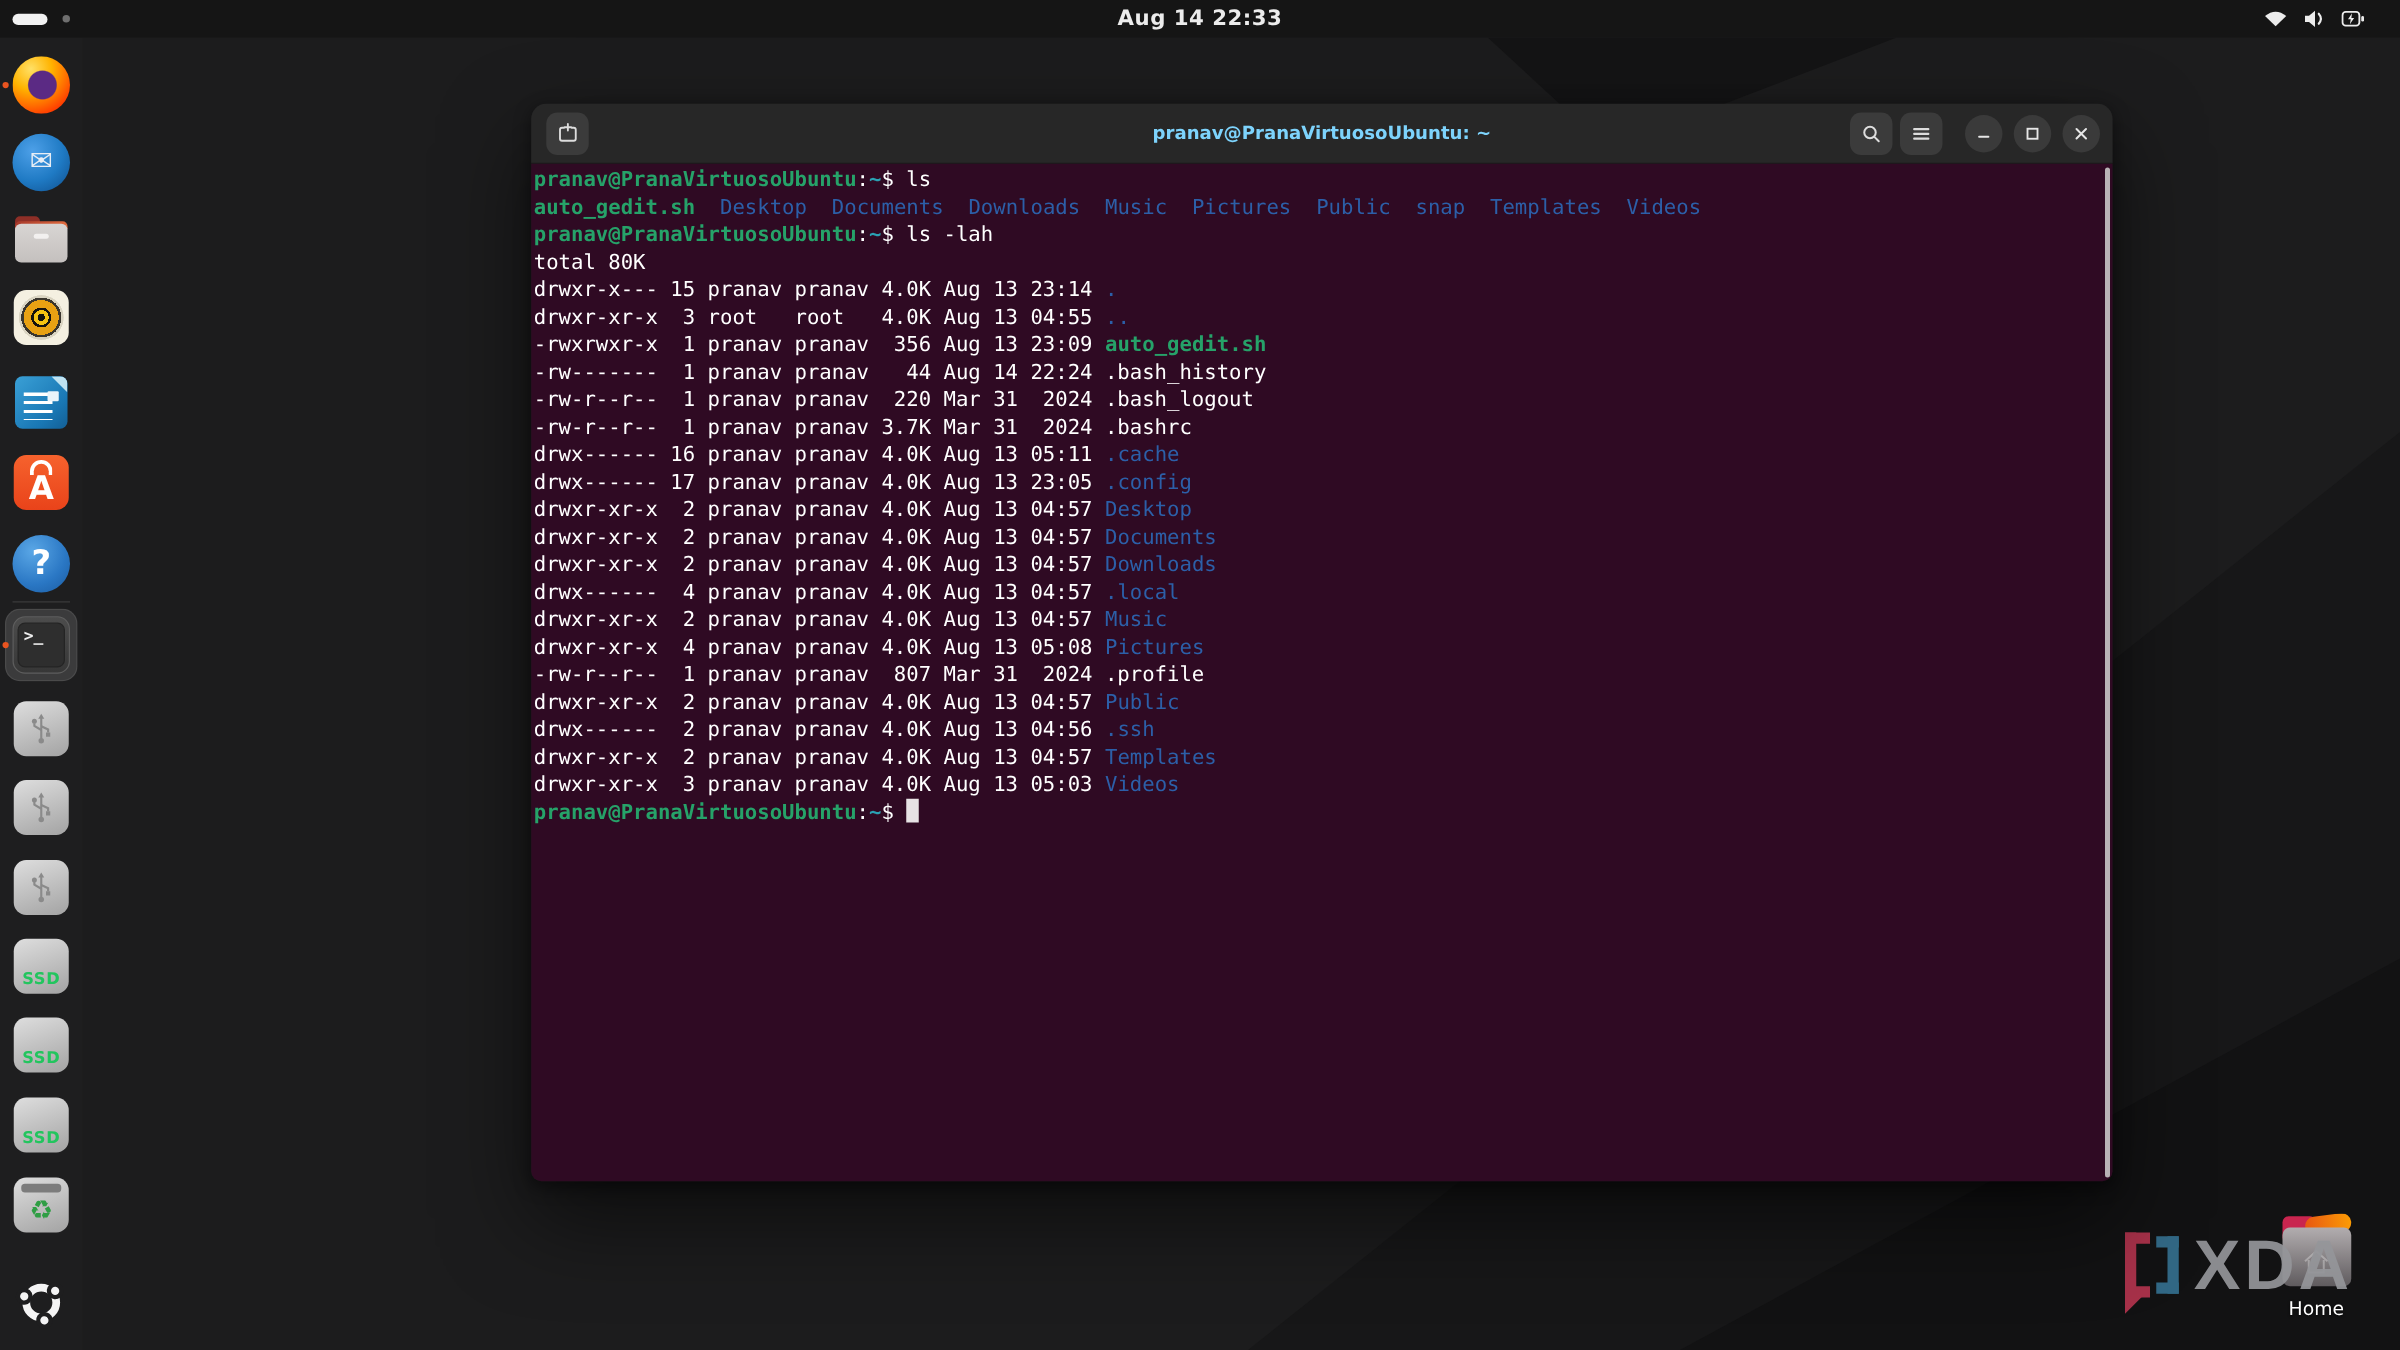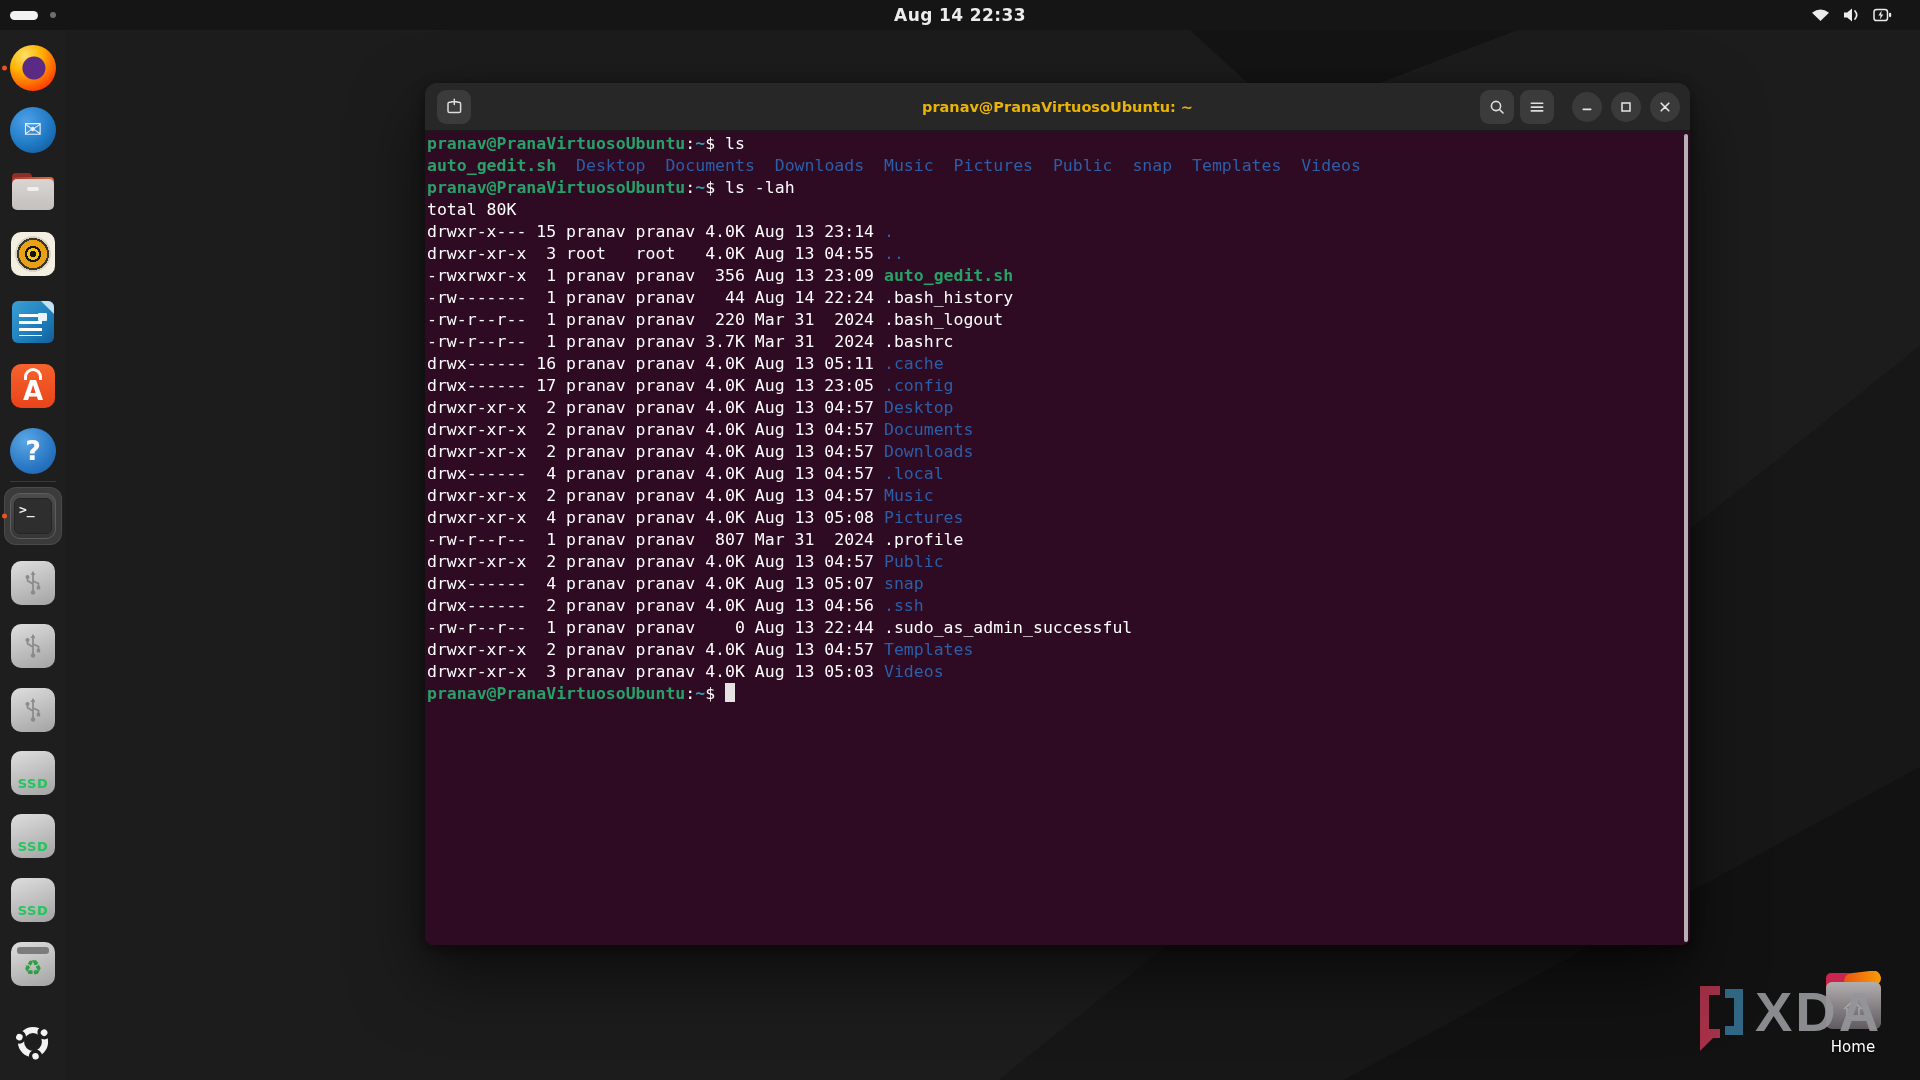--- a/index.html
+++ b/index.html
@@ -81,21 +81,21 @@
   .trash-lid { position:absolute; left:8px; top:7px; right:8px; height:7px; border-radius:3px; background:#7c7c7c; }
   .trash-glyph { position:absolute; left:0; right:0; top:16px; text-align:center; color:#2f9e44; font-size:21px; }
 
   
   .window { position:absolute; left:425px; top:83px; width:1265px; height:862px; z-index:30;
             border-radius:12px 12px 8px 8px;
             box-shadow:0 30px 70px rgba(0,0,0,.55), 0 4px 14px rgba(0,0,0,.45); }
   .titlebar { position:absolute; left:0; right:0; top:0; height:48px; background:#272727;
               border-radius:12px 12px 0 0; border-bottom:1px solid #191919; }
   .title { position:absolute; left:0; right:0; top:0; height:48px; display:flex; align-items:center;
-           justify-content:center; color:#eab308; font-size:14.5px; font-weight:bold; pointer-events:none; }
+           justify-content:center; color:#7dd3fc; font-size:14.5px; font-weight:bold; pointer-events:none; }
   .tb-btn { position:absolute; top:7px; width:34px; height:34px; border-radius:9px; background:#3b3b3b;
             display:flex; align-items:center; justify-content:center; cursor:pointer; }
   .tb-round { position:absolute; top:9px; width:30px; height:30px; border-radius:50%; background:#3a3a3a;
               display:flex; align-items:center; justify-content:center; cursor:pointer; }
   .term-body { position:absolute; left:0; right:0; top:48px; bottom:0; background:#2f0a23;
                border-radius:0 0 8px 8px; cursor:text; }
   .term-out { padding:2px 10px 2px 2px; font-family:"DejaVu Sans Mono", monospace;
               font-size:16.5px; line-height:22px; }
   .tline { white-space:pre; }
   .tline .p { color:#26a269; font-weight:bold; }
@@ -343,23 +343,21 @@
         <div class="tline"><span class="w">drwx------ 16 pranav pranav 4.0K Aug 13 05:11 </span><span class="d">.cache</span></div>
         <div class="tline"><span class="w">drwx------ 17 pranav pranav 4.0K Aug 13 23:05 </span><span class="d">.config</span></div>
         <div class="tline"><span class="w">drwxr-xr-x  2 pranav pranav 4.0K Aug 13 04:57 </span><span class="d">Desktop</span></div>
         <div class="tline"><span class="w">drwxr-xr-x  2 pranav pranav 4.0K Aug 13 04:57 </span><span class="d">Documents</span></div>
         <div class="tline"><span class="w">drwxr-xr-x  2 pranav pranav 4.0K Aug 13 04:57 </span><span class="d">Downloads</span></div>
         <div class="tline"><span class="w">drwx------  4 pranav pranav 4.0K Aug 13 04:57 </span><span class="d">.local</span></div>
         <div class="tline"><span class="w">drwxr-xr-x  2 pranav pranav 4.0K Aug 13 04:57 </span><span class="d">Music</span></div>
         <div class="tline"><span class="w">drwxr-xr-x  4 pranav pranav 4.0K Aug 13 05:08 </span><span class="d">Pictures</span></div>
         <div class="tline"><span class="w">-rw-r--r--  1 pranav pranav  807 Mar 31  2024 .profile</span></div>
         <div class="tline"><span class="w">drwxr-xr-x  2 pranav pranav 4.0K Aug 13 04:57 </span><span class="d">Public</span></div>
-        <div class="tline"><span class="w">drwx------  4 pranav pranav 4.0K Aug 13 05:07 </span><span class="d">snap</span></div>
         <div class="tline"><span class="w">drwx------  2 pranav pranav 4.0K Aug 13 04:56 </span><span class="d">.ssh</span></div>
-        <div class="tline"><span class="w">-rw-r--r--  1 pranav pranav    0 Aug 13 22:44 .sudo_as_admin_successful</span></div>
         <div class="tline"><span class="w">drwxr-xr-x  2 pranav pranav 4.0K Aug 13 04:57 </span><span class="d">Templates</span></div>
         <div class="tline"><span class="w">drwxr-xr-x  3 pranav pranav 4.0K Aug 13 05:03 </span><span class="d">Videos</span></div>
         <div class="tline"><span class="p">pranav@PranaVirtuosoUbuntu</span><span class="w">:</span><span class="t">~</span><span class="w">$ </span><span class="c"></span></div>
       </div>
     <div class="scrollbar"></div>
   </div>
 </div>
 
 <div class="home-icon">
   <svg width="58" height="64" viewBox="0 0 58 64">

